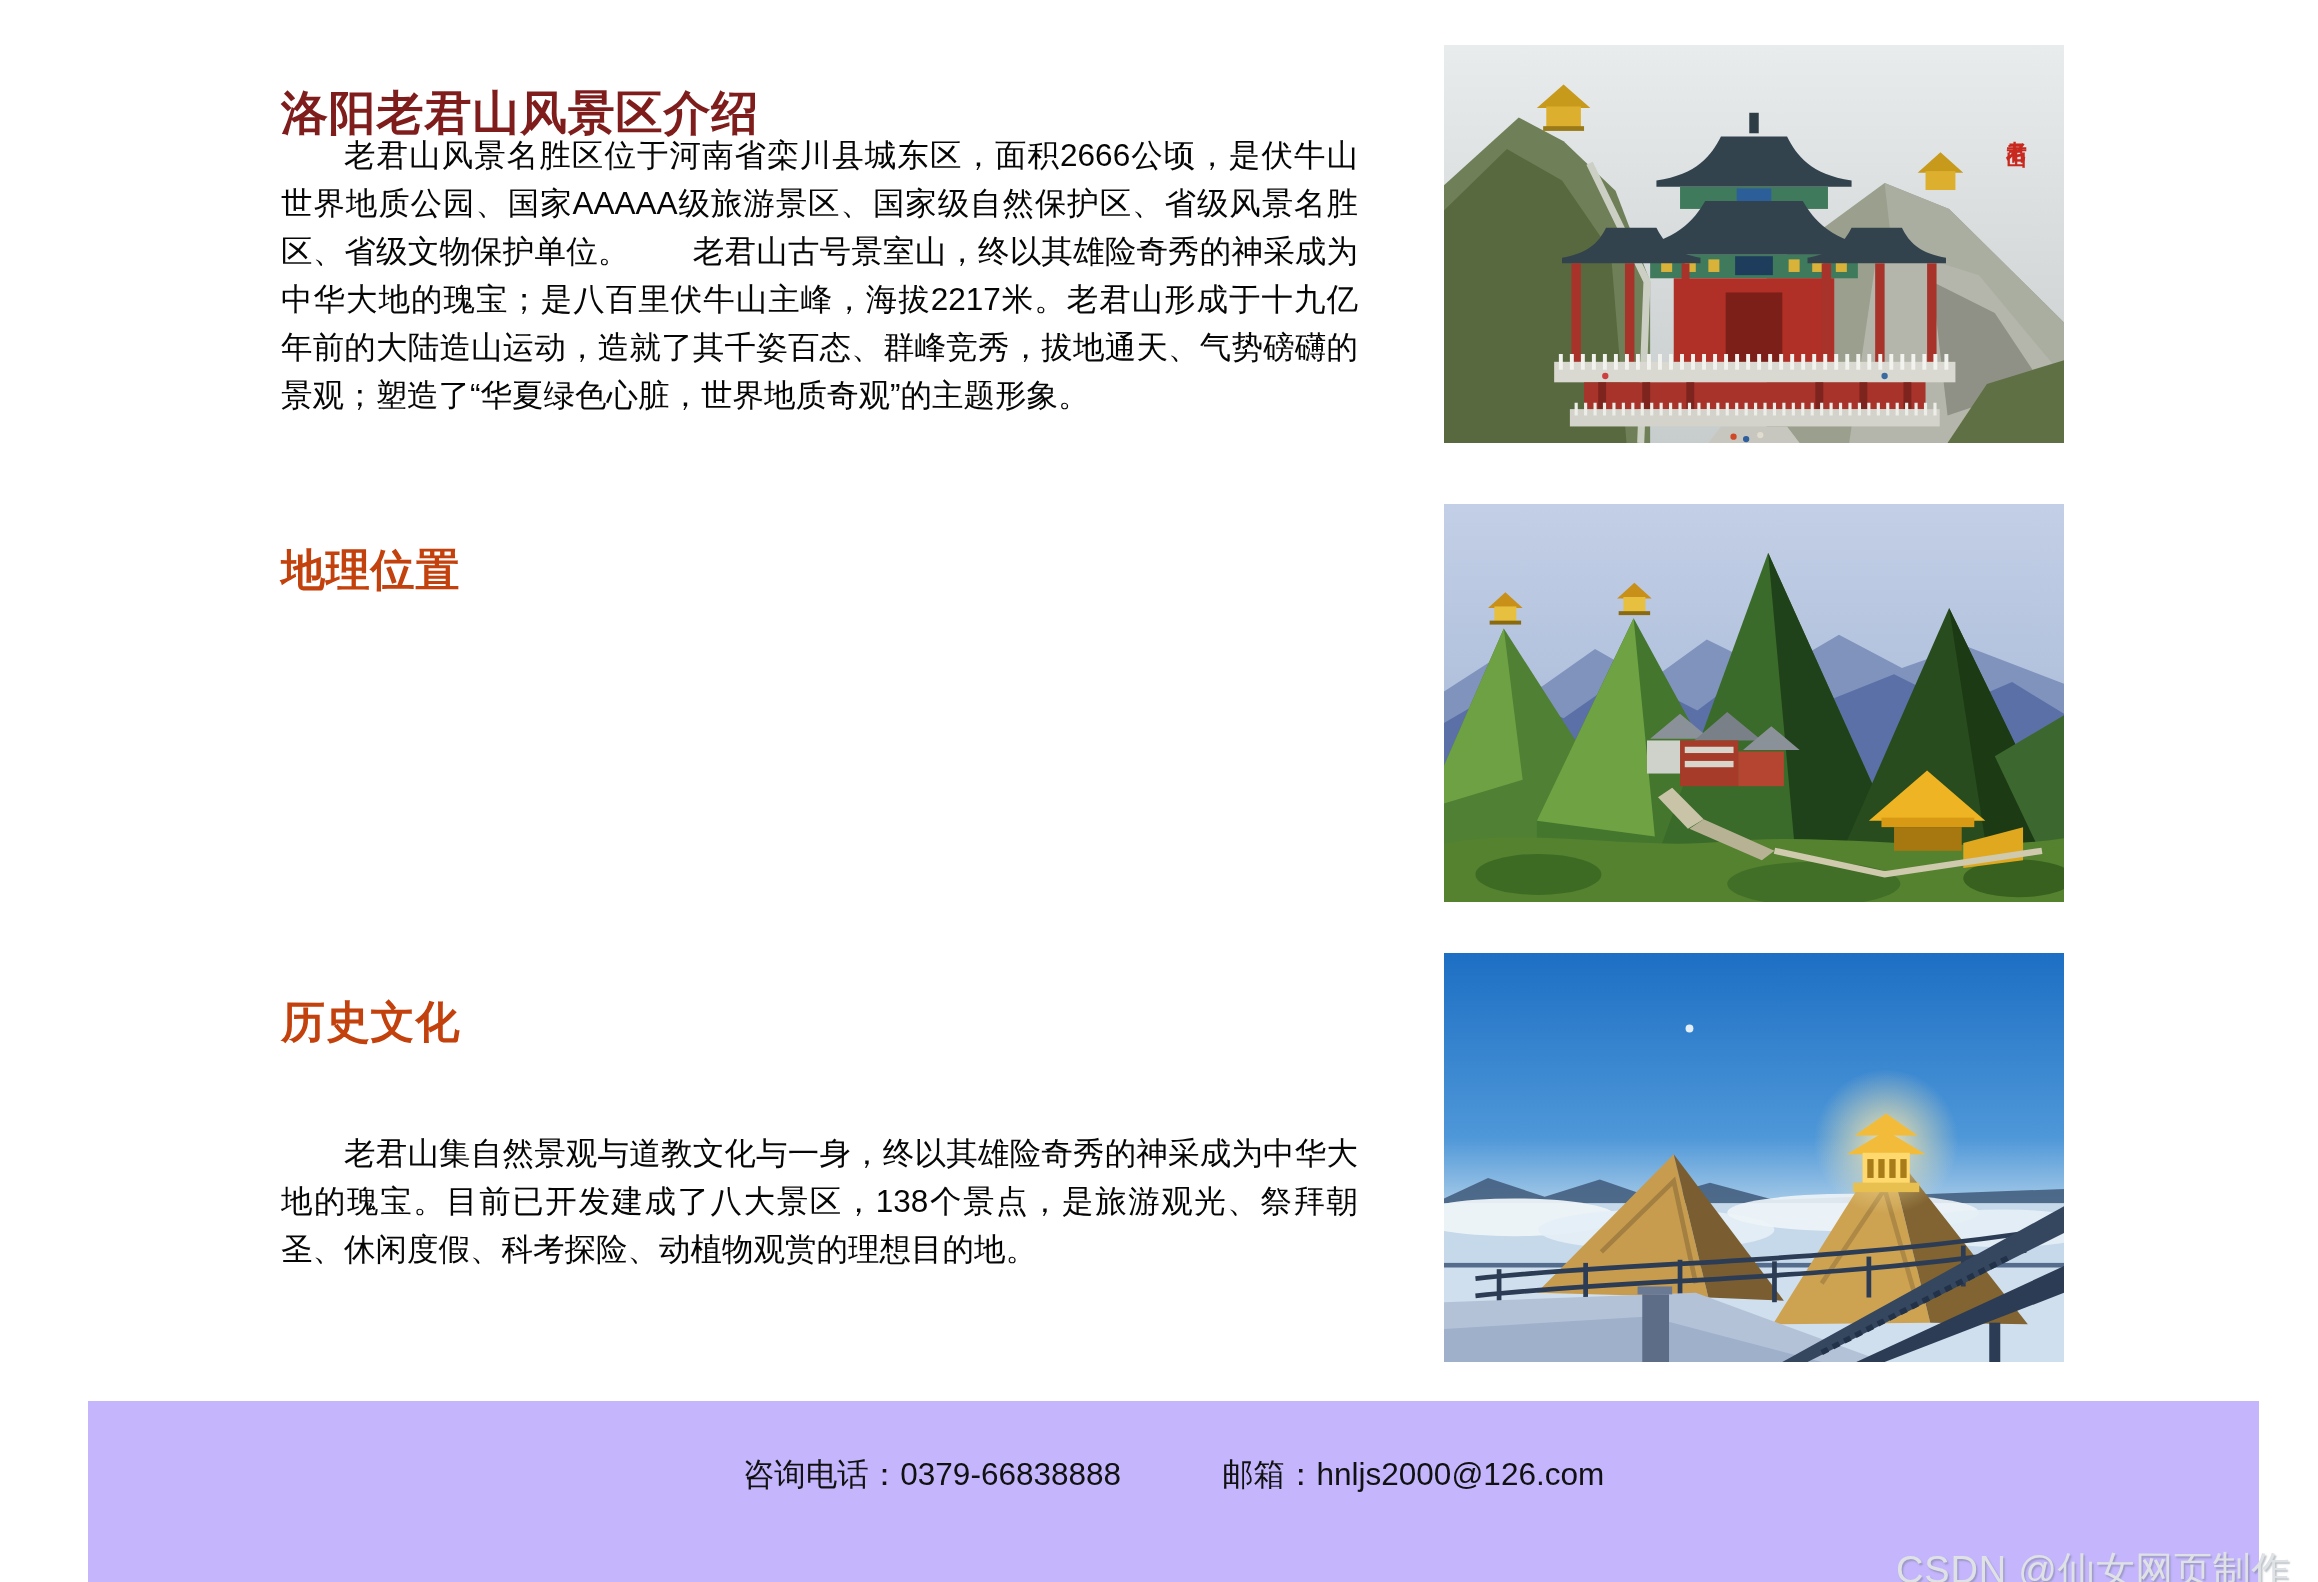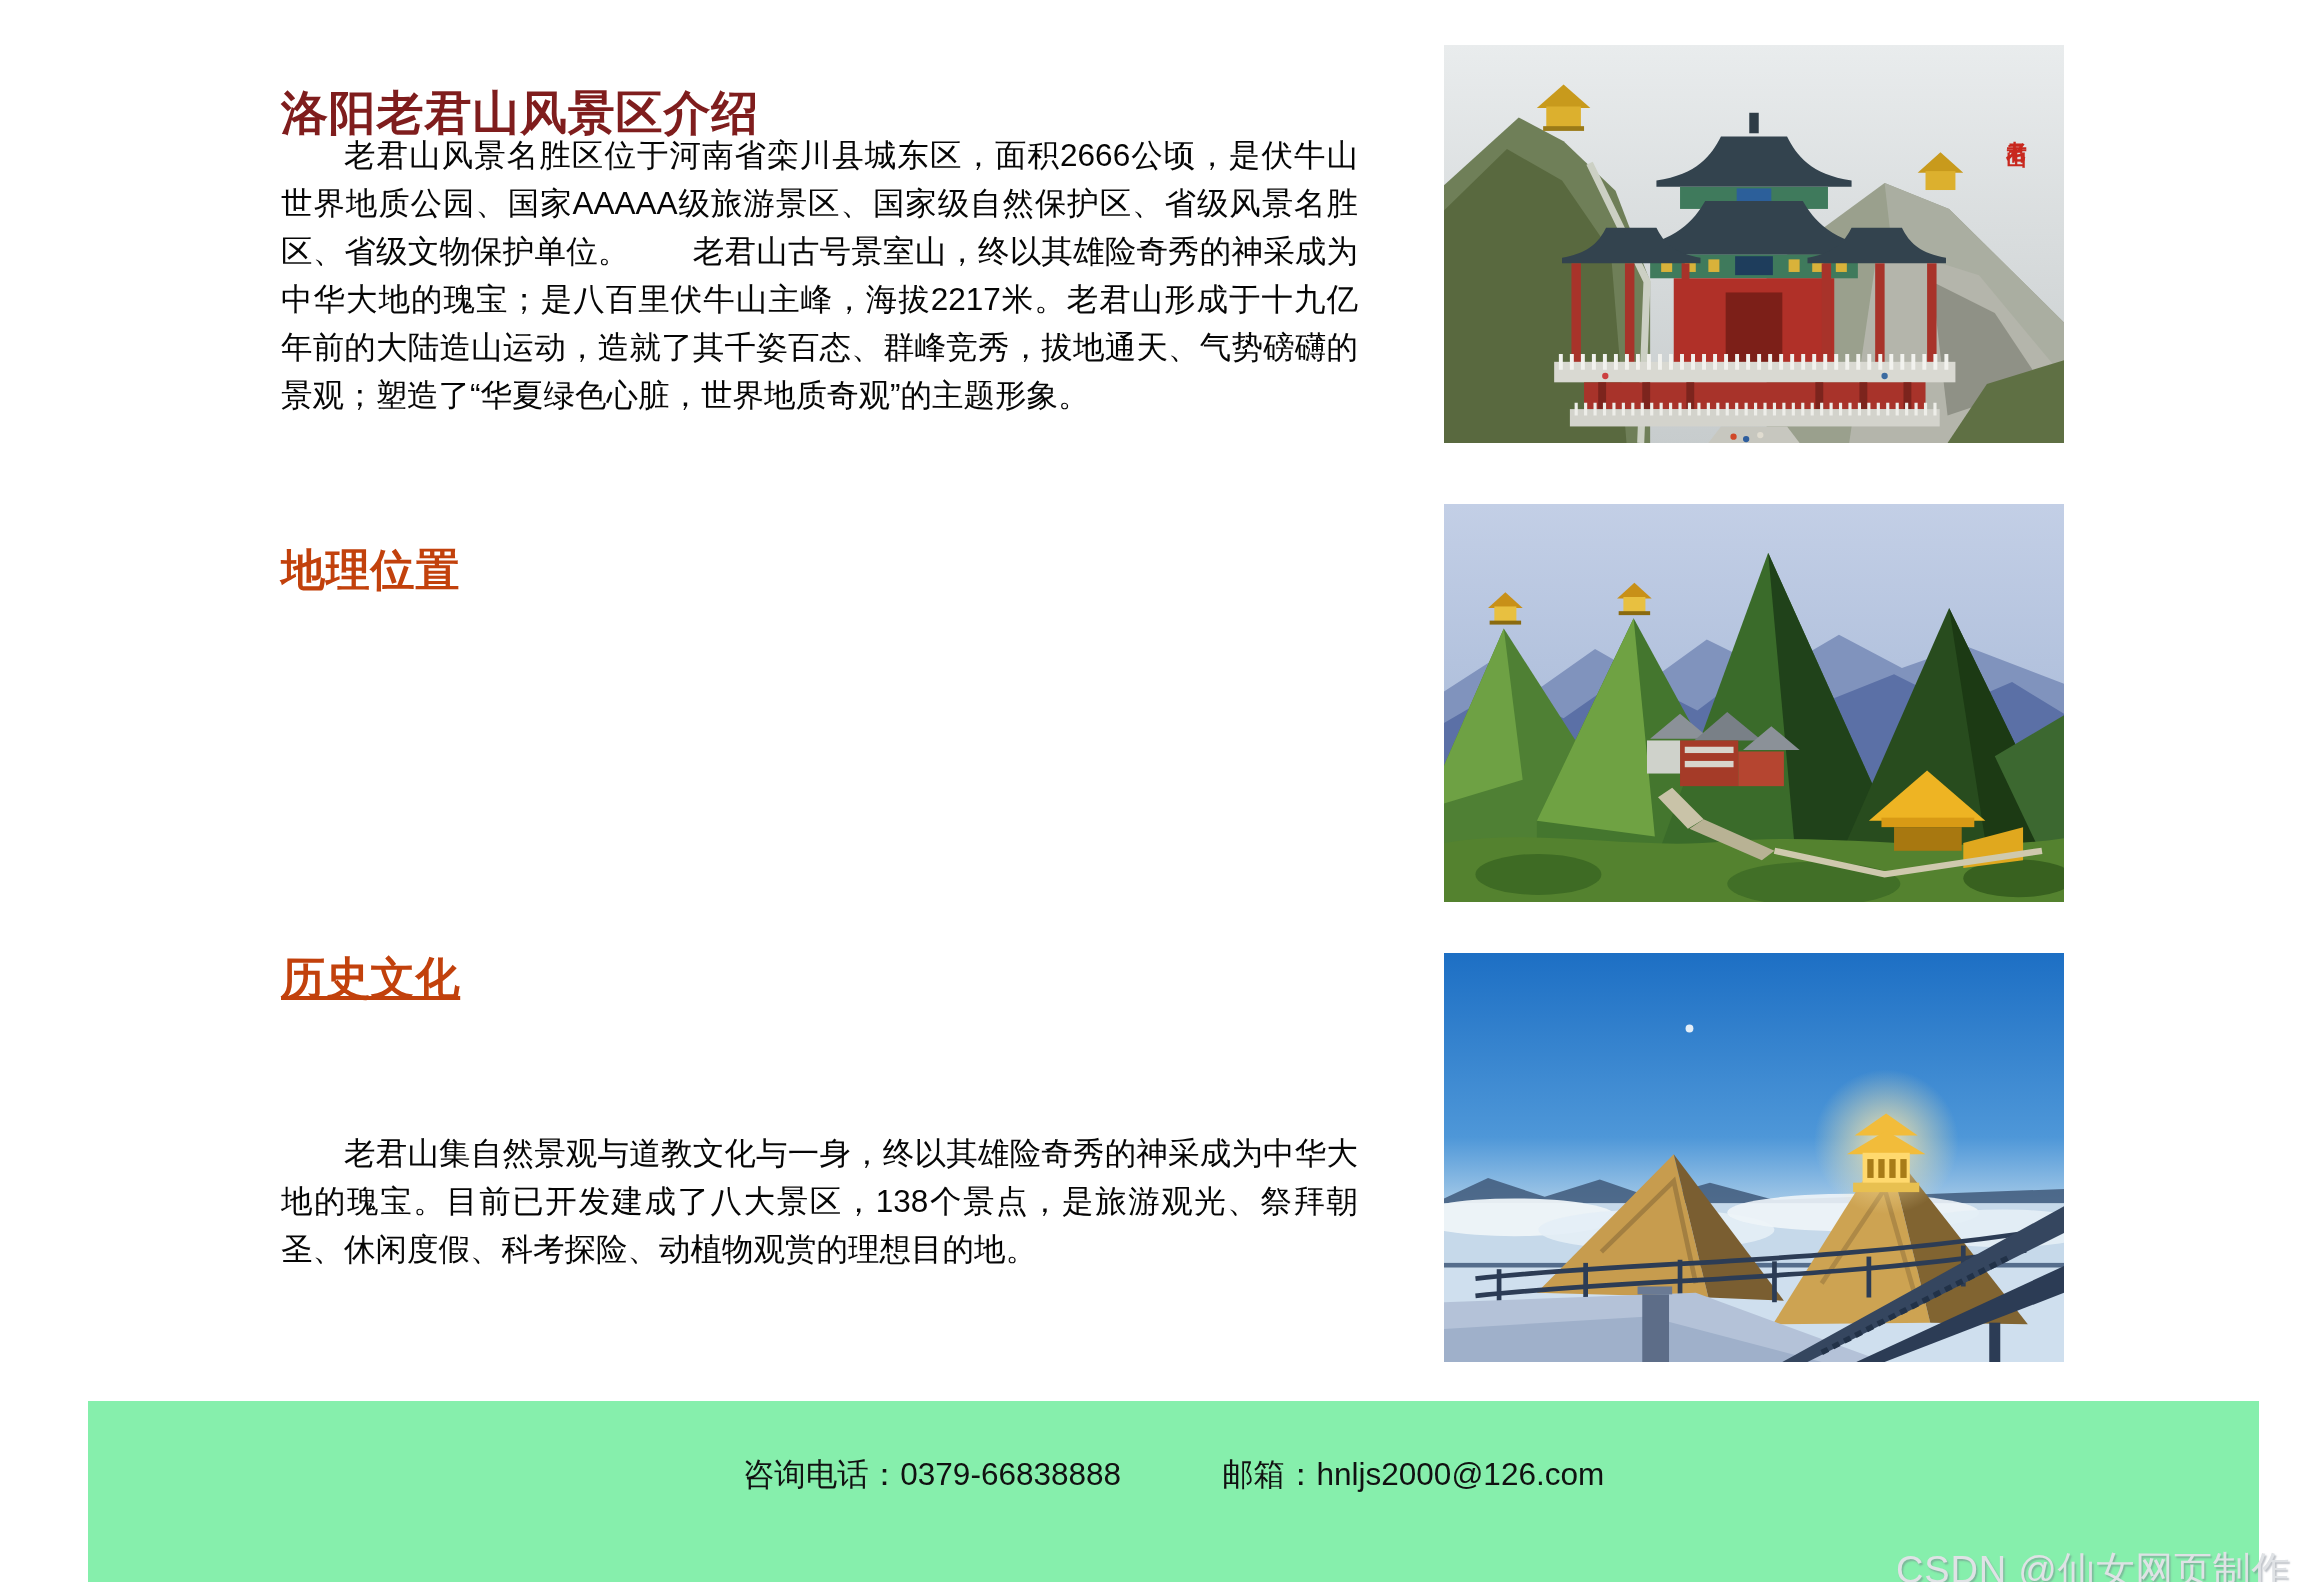--- a/index.html
+++ b/index.html
@@ -18,21 +18,21 @@
     position:absolute;left:281px;top:52px;
     font-size:47px;font-weight:700;line-height:60px;color:#7f1d1d;
     letter-spacing:0.8px;white-space:nowrap;
   }
   .section-heading{
     position:absolute;left:281px;
     font-size:44px;font-weight:700;line-height:55px;color:#c2410c;
     letter-spacing:0.8px;white-space:nowrap;
   }
   .heading-geo{top:505px;}
-  .heading-history{top:913px;text-decoration:underline;}
+  .heading-history{top:957px;}
   .body-paragraph{
     position:absolute;left:281px;width:1077px;
     font-size:31.5px;line-height:48px;color:#060606;
     text-align:justify;text-justify:inter-ideograph;
     text-indent:2em;margin:0;
   }
   .para-intro{top:131px;}
   .para-geo{top:589px;}
   .para-history{top:1094px;margin-top:35px;}
 
@@ -48,21 +48,21 @@
   .photo-watermark{
     position:absolute;left:561px;top:79px;
     writing-mode:vertical-rl;
     font-size:20.5px;font-weight:700;color:#c8281e;
     letter-spacing:3.1px;line-height:23.6px;
   }
 
   
   .footer{
     position:absolute;left:88px;top:1401px;width:2171px;height:182px;
-    background:#86efac;
+    background:#c4b5fd;
   }
   .footer-line{
     position:absolute;left:0;width:100%;text-align:center;
     font-size:31.5px;color:#111;white-space:nowrap;
   }
   .footer-line-1{top:53px;}
   .footer-line-2{top:123px;}
   .footer-phone{margin-right:101px;}
 
   

